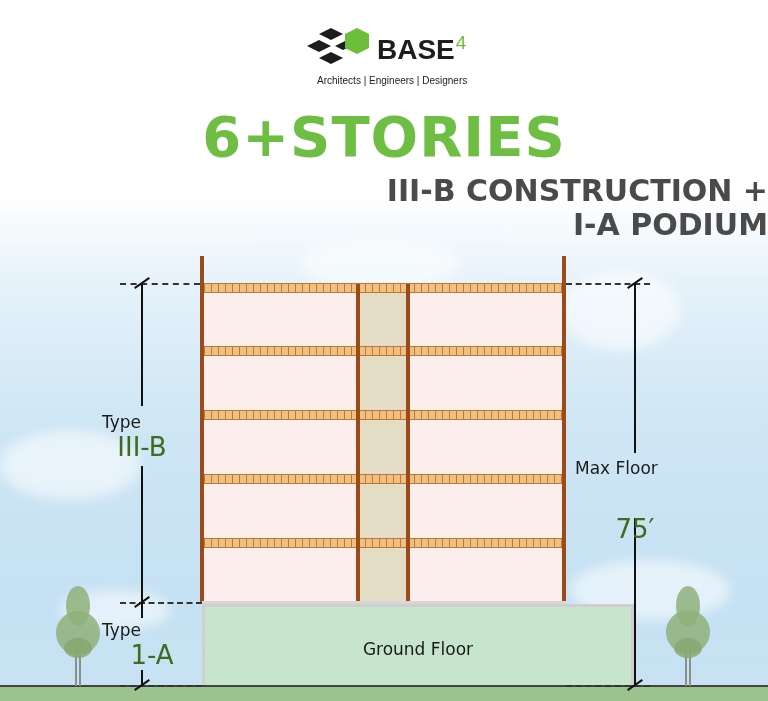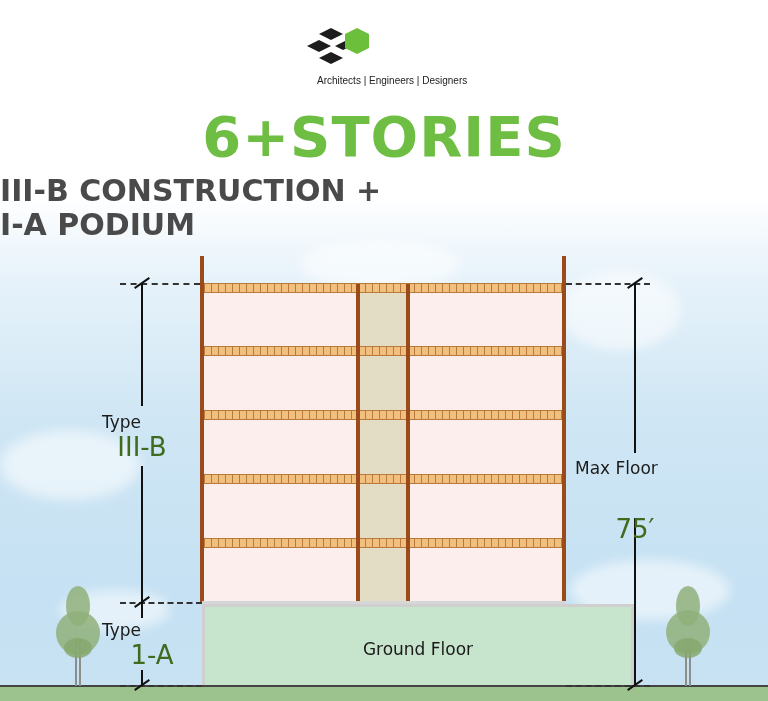--- a/index.html
+++ b/index.html
@@ -16,21 +16,21 @@
   .logo-word { position: absolute; left: 72px; top: 4px; font-size: 28px; font-weight: bold; color: #1d1d1d; letter-spacing: 0px; font-family: "Liberation Sans Narrow", "Liberation Sans", sans-serif; }
   .logo-word sup { color: #6bbf3a; font-size: 19px; font-weight: normal; vertical-align: 10px; margin-left: 1px; }
   .logo-tag { position: absolute; left: 12px; top: 47px; font-size: 10px; color: #222; white-space: nowrap; }
 
   .title-main {
     position: absolute; left: 0; width: 768px; top: 104px; text-align: center;
     font-size: 56px; font-weight: bold; color: #6fbe44; letter-spacing: 1px;
     font-family: "DejaVu Sans", sans-serif;
   }
   .title-sub {
-    position: absolute; left: 0; width: 768px; text-align: left;
+    position: absolute; left: 0; width: 768px; text-align: right;
     font-size: 30px; font-weight: bold; color: #4a4a4a;
     font-family: "DejaVu Sans", sans-serif; line-height: 34px;
   }
 
   
   .post { position: absolute; background: #9b4a1a; width: 4px; }
   .bay { position: absolute; background: #fdeeee; }
   .core { position: absolute; background: #e3ddc6; }
   .slab {
     position: absolute; height: 8px; left: 204px; width: 358px;
@@ -68,20 +68,21 @@
 <div class="cloud" style="left:60px;top:590px;width:110px;height:40px;"></div>
 
 <div class="logo">
   <svg class="abs" style="left:0;top:0" width="70" height="44" viewBox="0 0 70 44">
     <polygon points="14,6 26,0 38,6 26,12" fill="#1d1d1d"></polygon>
     <polygon points="2,18 14,12 26,18 14,24" fill="#1d1d1d"></polygon>
     <polygon points="14,30 26,24 38,30 26,36" fill="#1d1d1d"></polygon>
     <polygon points="30,18 42,12 50,16 38,22" fill="#1d1d1d"></polygon>
     <polygon points="40,6 52,0 64,6 64,20 52,26 40,20" fill="#6bbf3a"></polygon>
   </svg>
+  <div class="logo-word"><span>BASE</span><sup>4</sup></div>
   <div class="logo-tag">Architects | Engineers | Designers</div>
 </div>
 
 <div class="title-main">6+STORIES</div>
 <div class="title-sub" style="top:174px">III-B CONSTRUCTION +</div>
 <div class="title-sub" style="top:208px">I-A PODIUM</div>
 
 <div class="bay" style="left:204px;top:284px;width:154px;height:318px;"></div>
 <div class="core" style="left:360px;top:284px;width:46px;height:318px;"></div>
 <div class="bay" style="left:410px;top:284px;width:152px;height:318px;"></div>

